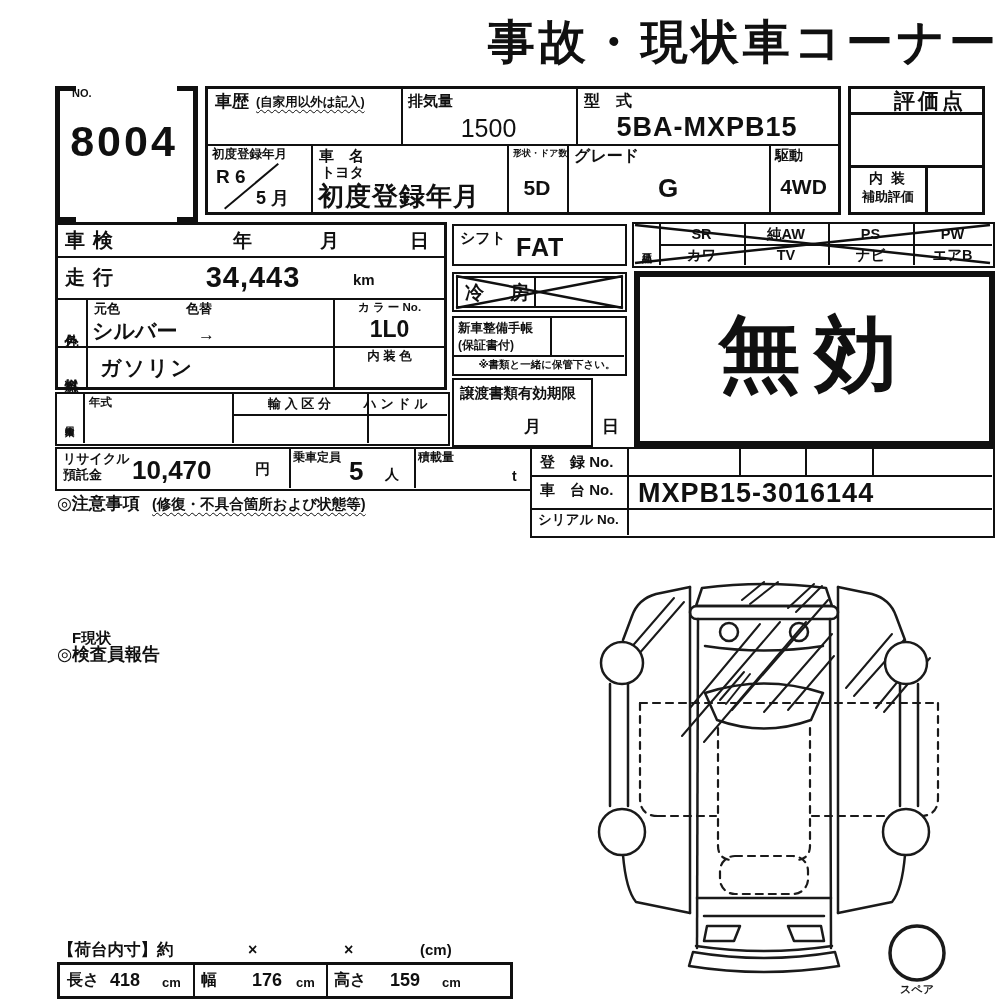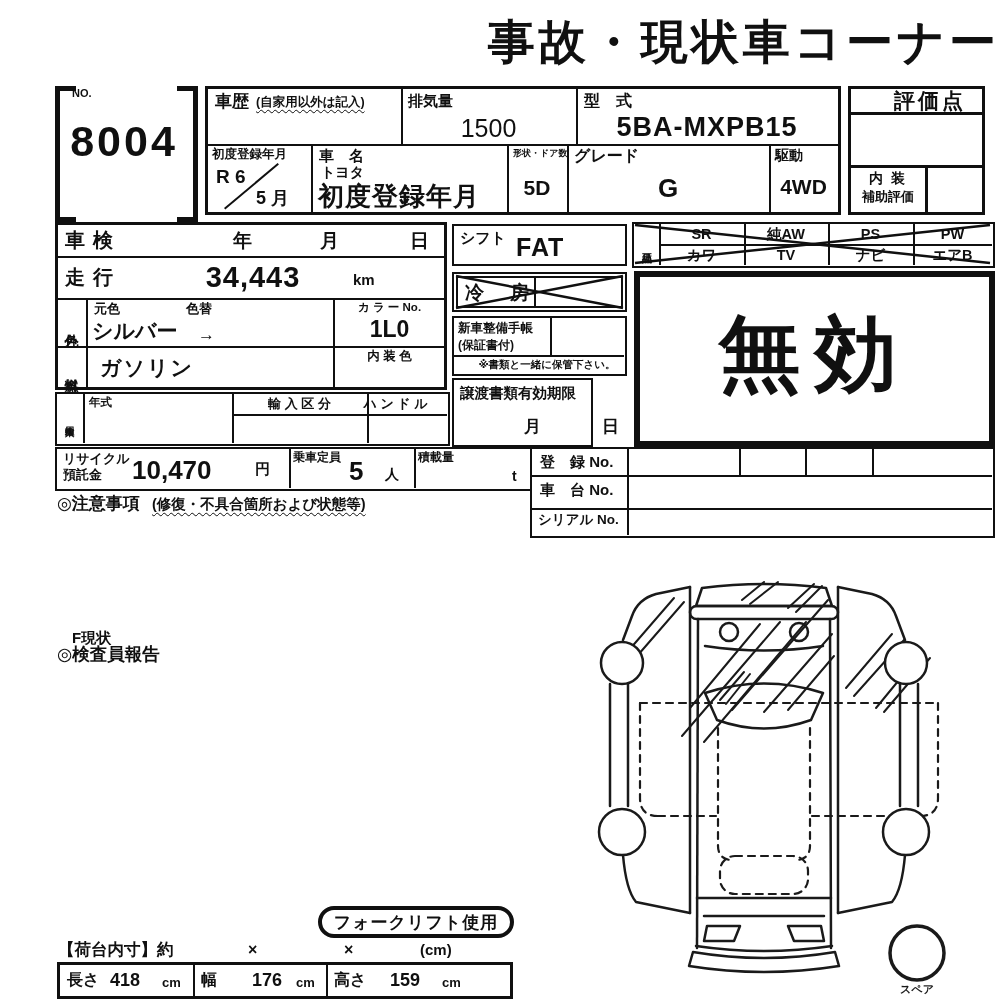--- a/index.html
+++ b/index.html
@@ -185,20 +185,21 @@
 
   <div class="bx" style="left:530px;top:447px;width:465px;height:91px">
     <div class="vl" style="left:95px;top:0;height:86px"></div>
     <div class="hl" style="left:0;top:26px;width:460px"></div>
     <div class="hl" style="left:0;top:59px;width:460px"></div>
     <div class="vl" style="left:207px;top:0;height:26px;border-left-width:2px"></div>
     <div class="vl" style="left:273px;top:0;height:26px;border-left-width:2px"></div>
     <div class="vl" style="left:340px;top:0;height:26px;border-left-width:2px"></div>
     <span class="t" style="left:8px;top:5px;font-size:15px">登　録 No.</span>
     <span class="t" style="left:8px;top:33px;font-size:15px">車　台 No.</span>
+    <span class="t" style="left:106px;top:31px;font-size:27px;font-weight:600;letter-spacing:1px">MXPB15-3016144</span>
     <span class="t" style="left:6px;top:64px;font-size:13.5px">シリアル No.</span>
   </div>
 
   <span class="t" style="left:72px;top:630px;font-size:15px">F現状</span>
   <span class="t" style="left:57px;top:646px;font-size:17.5px">◎検査員報告</span>
 
   <svg class="xsvg" style="left:592px;top:560px" width="404" height="438" viewBox="0 0 404 438">
     <g fill="none" stroke="#1a1a1a" stroke-width="2.5" stroke-linejoin="round" stroke-linecap="round">
 
       <g stroke-dasharray="7 6" stroke-width="2.2">
@@ -262,22 +263,20 @@
       <path d="M308,124 L308,246"></path>
       <path d="M313,295 Q310,330 300,342 L246,353"></path>
       <circle cx="314" cy="103" r="21" fill="#fff"></circle>
       <circle cx="314" cy="272" r="23" fill="#fff"></circle>
 
       <circle cx="325" cy="393" r="27" stroke-width="3.5"></circle>
     </g>
     <text x="325" y="433" text-anchor="middle" font-size="11" fill="#1a1a1a" font-family="Liberation Sans, DejaVu Sans, sans-serif" font-weight="bold">スペア</text>
   </svg>
 
-  <div class="t ctr" style="left:318px;top:906px;width:196px;height:32px;border:4.5px solid #101010;border-radius:17px;
-              font-size:17px;letter-spacing:1px;box-sizing:border-box">フォークリフト使用</div>
 
   <span class="t" style="left:58px;top:941px;font-size:16.5px">【荷台内寸】約</span>
   <span class="t" style="left:248px;top:942px;font-size:16px">×</span>
   <span class="t" style="left:344px;top:942px;font-size:16px">×</span>
   <span class="t" style="left:420px;top:942px;font-size:15px">(cm)</span>
 
   <div class="bx" style="left:57px;top:962px;width:456px;height:37px;border-width:3px">
     <div class="vl" style="left:133px;top:0;height:31px"></div>
     <div class="vl" style="left:266px;top:0;height:31px"></div>
     <span class="t" style="left:7px;top:7px;font-size:16px">長さ</span>

